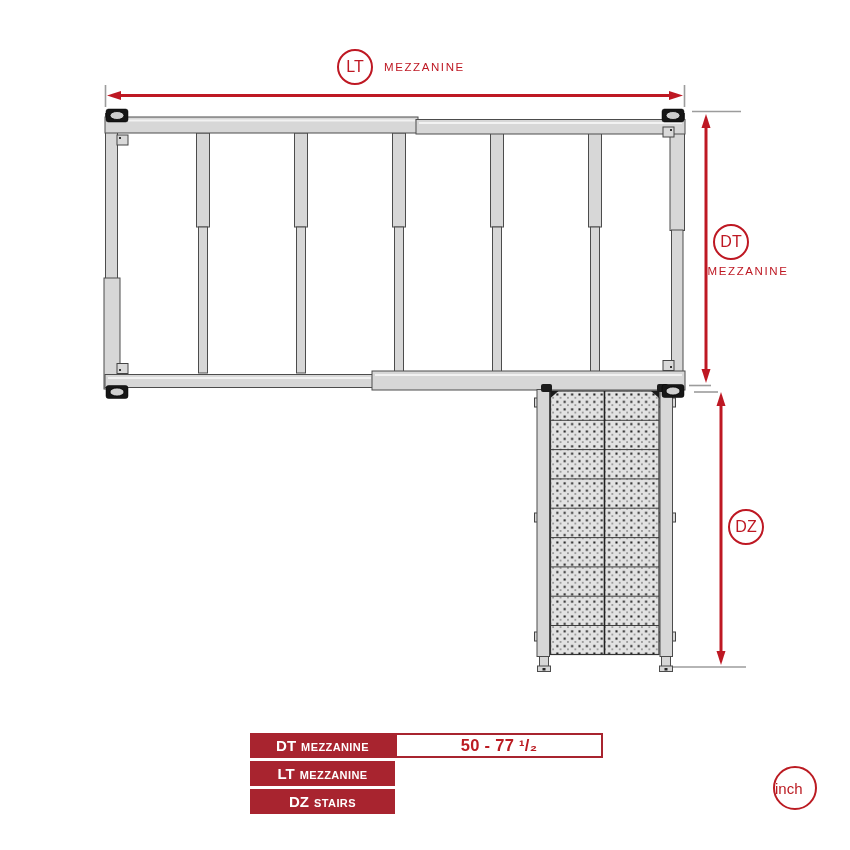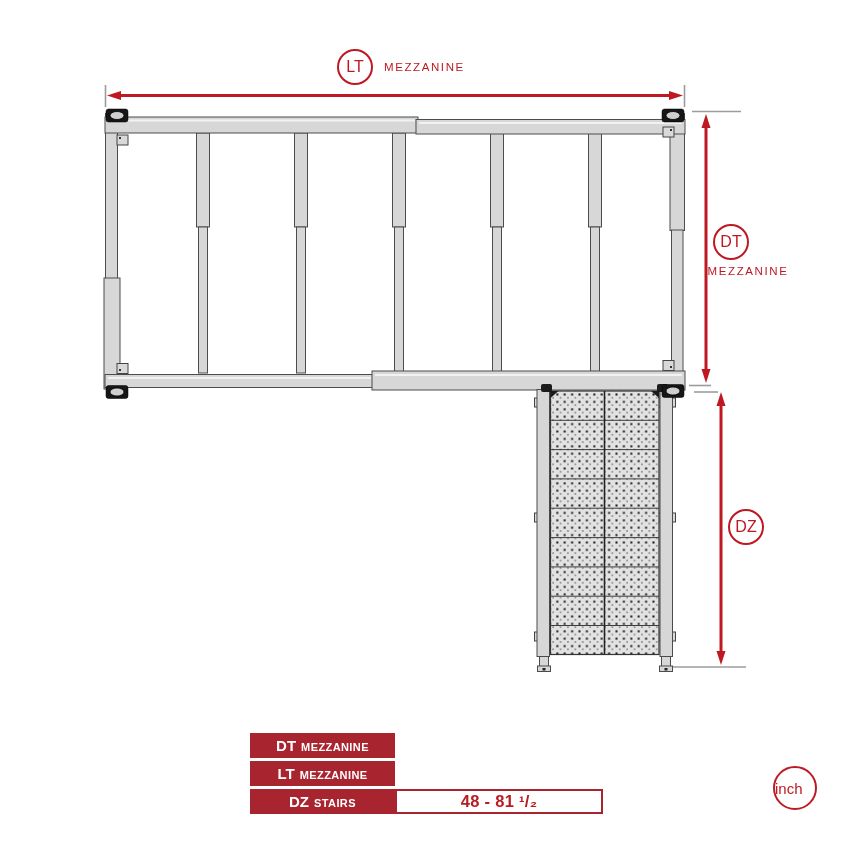--- a/index.html
+++ b/index.html
@@ -210,31 +210,31 @@
 <div class="dim-badge" style="left:728px;top:509px;width:36px;height:36px;">
   <span>DZ</span>
 </div>
 
 <div class="spec-table">
   <div class="spec-row">
     <div class="spec-key">
       <span class="code">DT</span>
       <span class="lbl">MEZZANINE</span>
     </div>
+    <div class="spec-val">50 - 77 ¹/₂</div>
   </div>
   <div class="spec-row">
     <div class="spec-key">
       <span class="code">LT</span>
       <span class="lbl">MEZZANINE</span>
     </div>
   </div>
   <div class="spec-row">
     <div class="spec-key">
       <span class="code">DZ</span>
       <span class="lbl">STAIRS</span>
     </div>
-    <div class="spec-val">48 - 81 ¹/₂</div>
   </div>
 </div>
 
 <div class="unit-badge">
   <span>inch</span>
 </div>
 
 </body></html>

